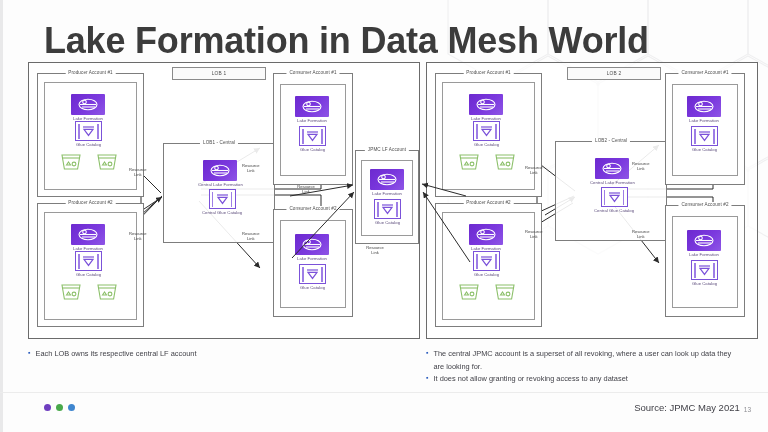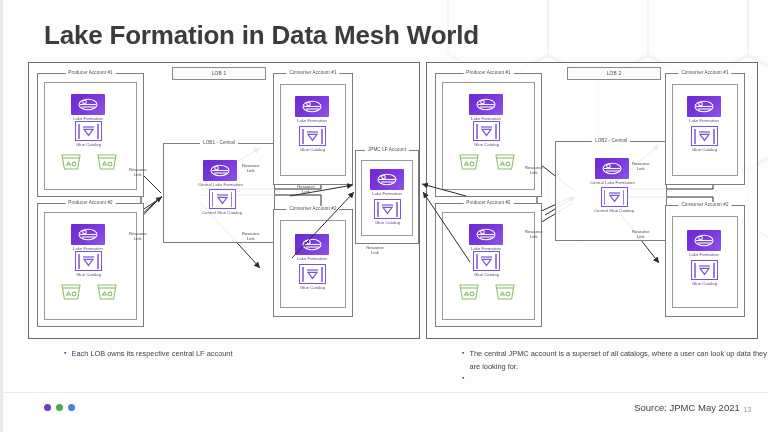--- a/index.html
+++ b/index.html
@@ -17,21 +17,21 @@
   
   .hexbg{
     position:absolute;top:-40px;right:-30px;width:360px;height:300px;
     opacity:.55;pointer-events:none;
   }
   .leftedge{
     position:absolute;left:0;top:0;width:3px;height:432px;background:#e9e9ea;
   }
   .title{
     position:absolute;left:44px;top:20px;
-    font-size:26px;font-weight:bold;color:#3c3c3c;
+    font-size:36px;font-weight:bold;color:#3c3c3c;
     letter-spacing:-.2px;white-space:nowrap;
   }
   
   .diagram{position:absolute;border:1px solid #6b6b6b;background:rgba(255,255,255,.72);}
   #diaLeft{left:28px;top:62px;width:390px;height:275px;}
   #diaRight{left:426px;top:62px;width:330px;height:275px;}
 
   .acct{position:absolute;border:1px solid #7d7d7d;background:#fff;}
   .acct-label{
     position:absolute;top:-4px;left:50%;transform:translateX(-50%);
@@ -68,21 +68,21 @@
   .ico-s3{width:22px;height:19px;}
   .cap{font-size:4.2px;color:#5a4a7a;margin-top:1px;white-space:nowrap;letter-spacing:.05px;}
 
   .reslabel{
     position:absolute;font-size:4.1px;color:#3f3f3f;text-align:center;
     line-height:1.25;white-space:nowrap;
   }
   .svgwire{position:absolute;left:0;top:0;width:100%;height:100%;pointer-events:none;overflow:visible;}
 
   
-  .bullets{position:absolute;font-size:7.4px;color:#3f3f46;line-height:1.72;margin-left:36px;}
+  .bullets{position:absolute;font-size:7.4px;color:#3f3f46;line-height:1.72;}
   .bullets .row{display:flex;align-items:flex-start;}
   .bullets .bdot{color:#2f5fbf;margin-right:5px;line-height:1.45;font-size:7px;}
   .bullets .btxt{max-width:320px;}
 
   
   .footsep{position:absolute;left:0;top:392px;width:768px;height:1px;background:#ececec;}
   .dots{position:absolute;left:44px;top:404px;display:flex;gap:5px;}
   .dots i{width:7px;height:7px;border-radius:50%;display:block;}
   .source{
     position:absolute;right:17px;top:402px;font-size:9.5px;color:#3f3f46;
@@ -614,24 +614,25 @@
   <div class="bullets" style="left:28px;top:348px;">
     <div class="row">
       <span class="bdot">▪</span>
       <span class="btxt">Each LOB owns its respective central LF account</span>
     </div>
   </div>
 
   <div class="bullets" style="left:426px;top:348px;">
     <div class="row">
       <span class="bdot">▪</span>
-      <span class="btxt" style="max-width:300px;">The central JPMC account is a superset of all catalogs, where a user can look up data they are looking for.</span>
+      <span class="btxt" style="max-width:300px;">The central JPMC account is a superset of all revoking, where a user can look up data they are looking for.</span>
     </div>
     <div class="row">
       <span class="bdot">▪</span>
+      <span class="btxt" style="max-width:300px;">It does not allow granting or revoking access to any dataset</span>
     </div>
   </div>
 
   <div class="footsep"></div>
   <div class="dots">
     <i style="background:#6f3ec0"></i>
     <i style="background:#49a94b"></i>
     <i style="background:#3f86cf"></i>
   </div>
   <div class="source">

